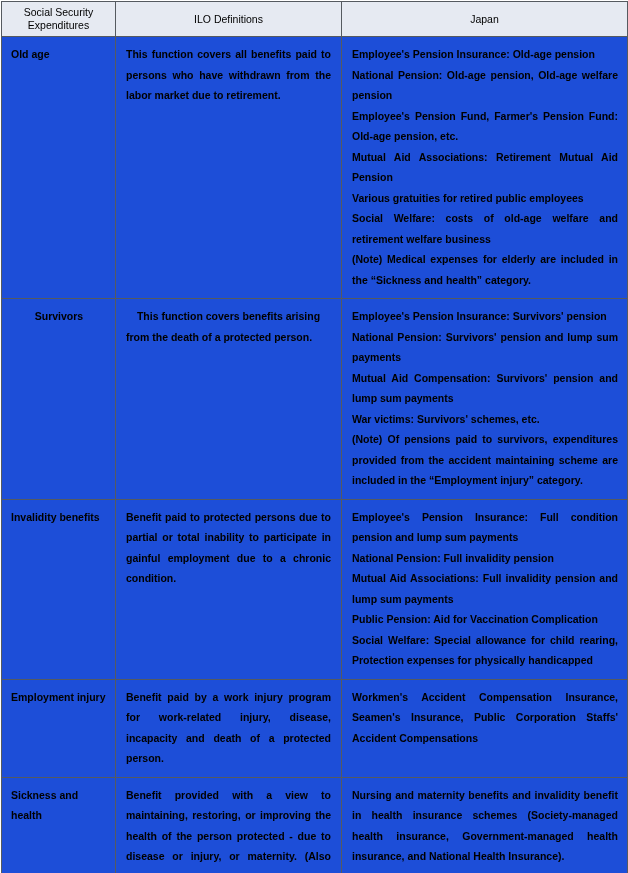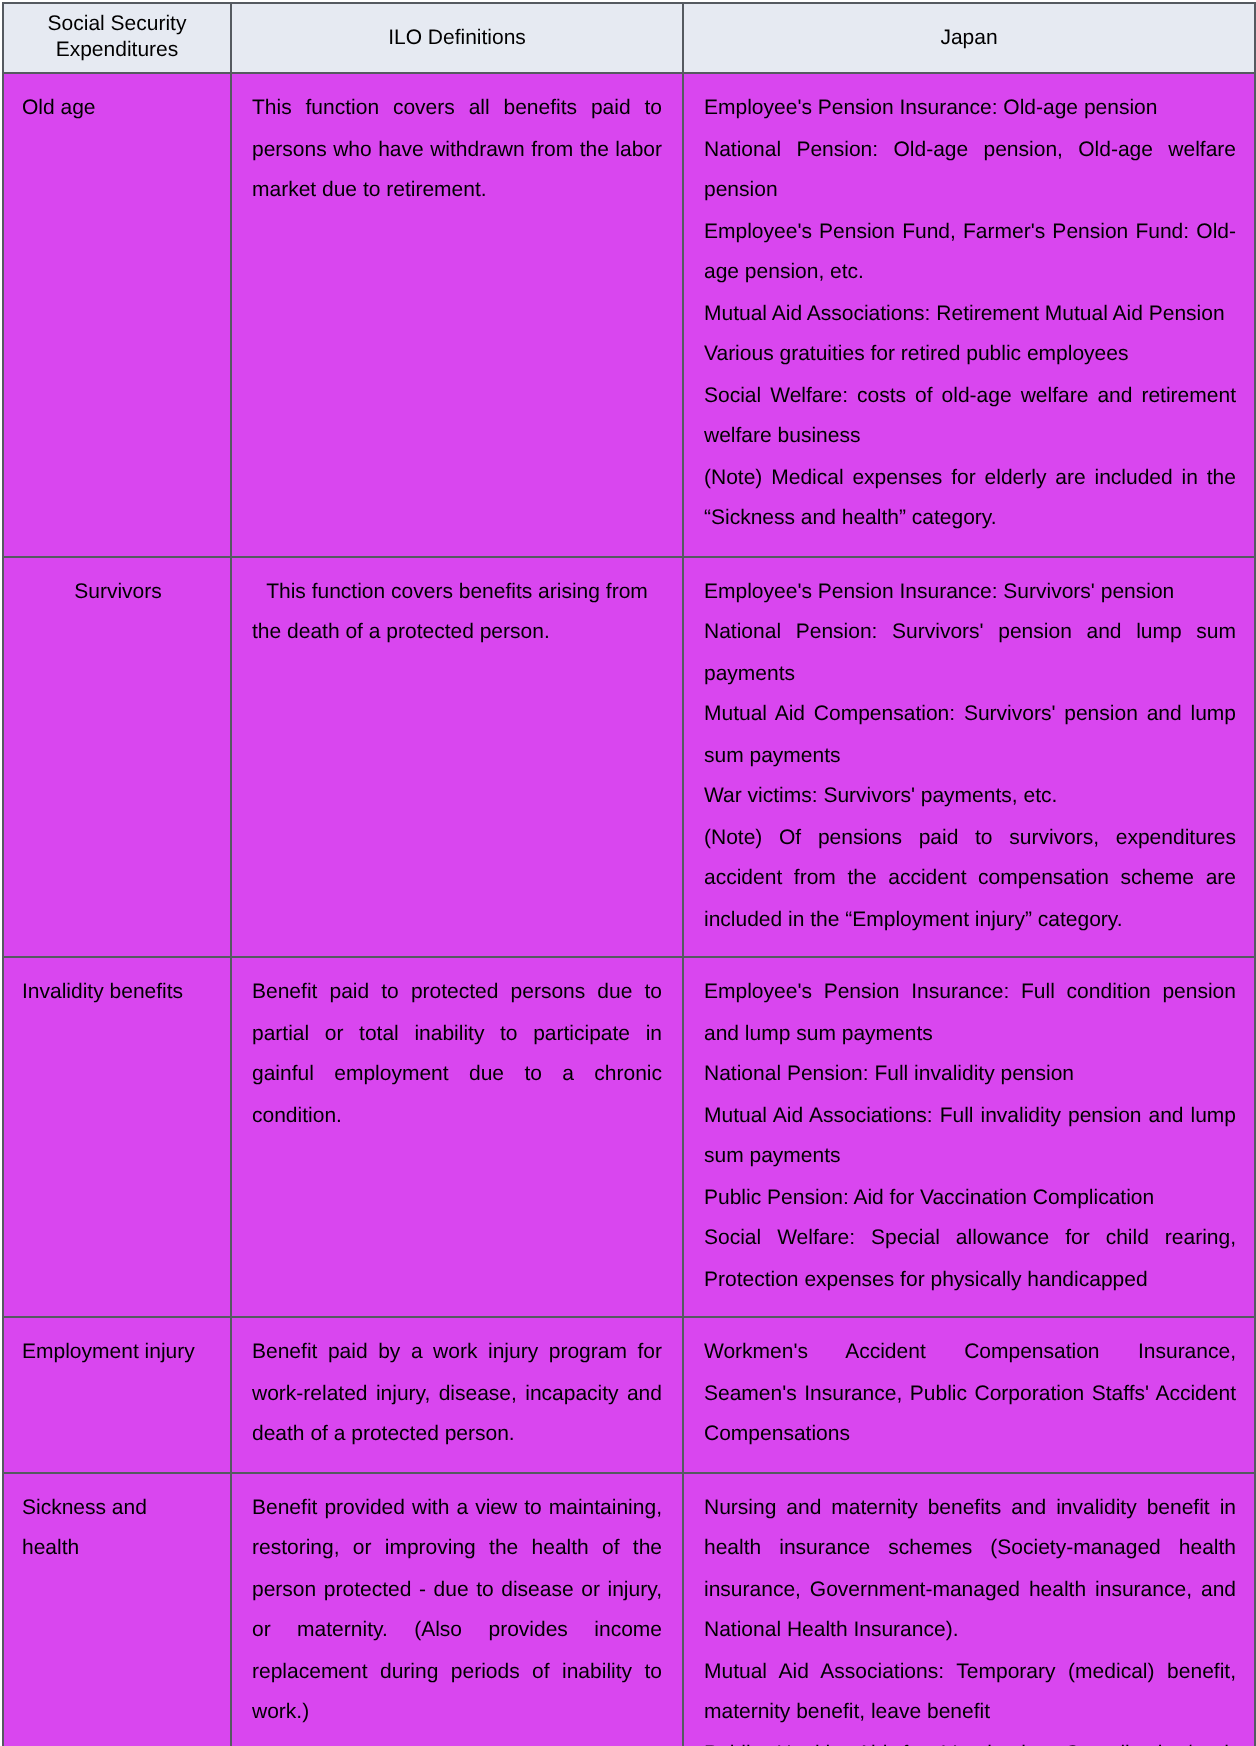--- a/index.html
+++ b/index.html
@@ -42,21 +42,22 @@
     height: 28px;
     box-sizing: border-box;
   }
   tbody td {
     border: 1px solid #555a60;
     vertical-align: top;
     font-size: 10.5px;
     line-height: 20.5px;
     padding: 7px 8px 8px 8px;
     box-sizing: border-box;
-    background: #d946ef;
+    background: #1d4ed8;
+    font-weight: bold;
   }
   td.cat {
     text-align: left;
     white-space: pre-line;
     padding-left: 9px;
   }
   td.def, td.jp {
     text-align: justify;
     text-align-last: left;
     -moz-text-align-last: left;
@@ -111,22 +112,22 @@
         </td>
       </tr>
 
       <tr class="r-survivors">
         <td class="cat">Survivors</td>
         <td class="def">This function covers benefits arising from the death of a protected person.</td>
         <td class="jp">
           <span class="line">Employee's Pension Insurance: Survivors' pension</span>
           <span class="line">National Pension: Survivors' pension and lump sum payments</span>
           <span class="line">Mutual Aid Compensation: Survivors' pension and lump sum payments</span>
-          <span class="line">War victims: Survivors' payments, etc.</span>
-          <span class="line">(Note) Of pensions paid to survivors, expenditures accident from the accident compensation scheme are included in the “Employment injury” category.</span>
+          <span class="line">War victims: Survivors' schemes, etc.</span>
+          <span class="line">(Note) Of pensions paid to survivors, expenditures provided from the accident maintaining scheme are included in the “Employment injury” category.</span>
         </td>
       </tr>
 
       <tr class="r-invalidity">
         <td class="cat">Invalidity benefits</td>
         <td class="def">Benefit paid to protected persons due to partial or total inability to participate in gainful employment due to a chronic condition.</td>
         <td class="jp">
           <span class="line">Employee's Pension Insurance: Full condition pension and lump sum payments</span>
           <span class="line">National Pension: Full invalidity pension</span>
           <span class="line">Mutual Aid Associations: Full invalidity pension and lump sum payments</span>

